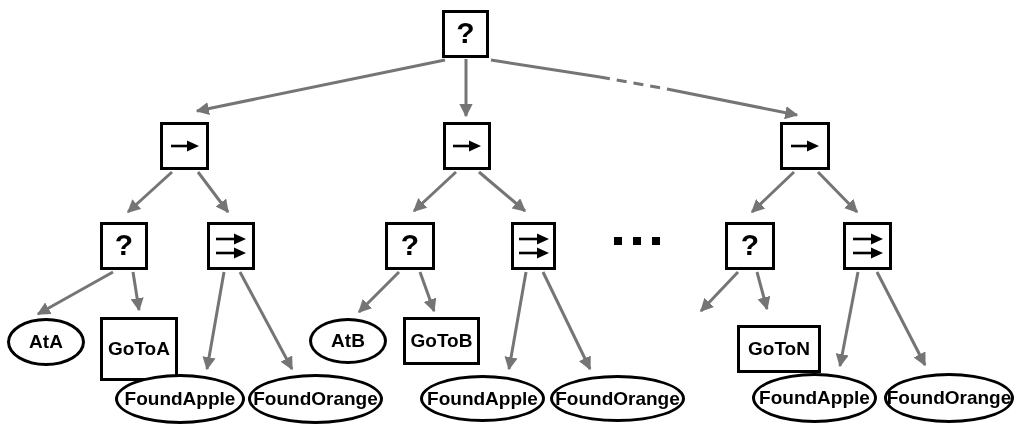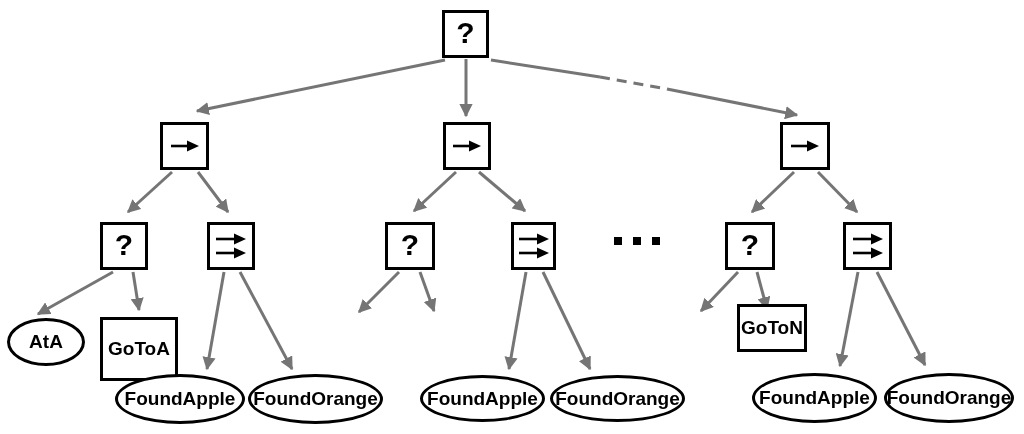--- a/index.html
+++ b/index.html
@@ -30,21 +30,21 @@
   #n-q2   {left:385px;top:222px;width:50px;height:48px;}
   #n-q3   {left:725px;top:222px;width:50px;height:48px;}
   #n-par1 {left:207px;top:222px;width:48px;height:48px;}
   #n-par2 {left:511px;top:222px;width:45px;height:48px;}
   #n-par3 {left:843px;top:222px;width:49px;height:48px;}
   #n-atA  {left:7px;  top:318px;width:78px;height:48px;}
   #n-gotoA{left:100px;top:317px;width:78px;height:64px;}
   #n-atB  {left:309px;top:318px;width:78px;height:46px;}
   #n-gotoB{left:403px;top:317px;width:77px;height:48px;}
   #n-atN  {left:643px;top:318px;width:74px;height:48px;}
-  #n-gotoN{left:737px;top:304px;width:70px;height:48px;}
+  #n-gotoN{left:737px;top:325px;width:84px;height:48px;}
   #n-fa1  {left:115px;top:374px;width:130px;height:50px;}
   #n-fo1  {left:248px;top:374px;width:135px;height:50px;}
   #n-fa2  {left:420px;top:375px;width:125px;height:47px;}
   #n-fo2  {left:550px;top:375px;width:135px;height:47px;}
   #n-fa3  {left:752px;top:373px;width:125px;height:50px;}
   #n-fo3  {left:884px;top:373px;width:130px;height:50px;}
   #n-dots {left:612px;top:226px;width:50px;height:30px;}
 </style>
 </head>
 <body>
@@ -152,20 +152,26 @@
   <div class="node rect" id="n-gotoA">
     <span class="leaf-label">GoToA</span>
   </div>
   <div class="node ellipse" id="n-fa1">
     <span class="leaf-label">FoundApple</span>
   </div>
   <div class="node ellipse" id="n-fo1">
     <span class="leaf-label">FoundOrange</span>
   </div>
 
+  <div class="node ellipse" id="n-atB">
+    <span class="leaf-label">AtB</span>
+  </div>
+  <div class="node rect" id="n-gotoB">
+    <span class="leaf-label">GoToB</span>
+  </div>
   <div class="node ellipse" id="n-fa2">
     <span class="leaf-label">FoundApple</span>
   </div>
   <div class="node ellipse" id="n-fo2">
     <span class="leaf-label">FoundOrange</span>
   </div>
 
   <div class="node rect" id="n-gotoN">
     <span class="leaf-label">GoToN</span>
   </div>

